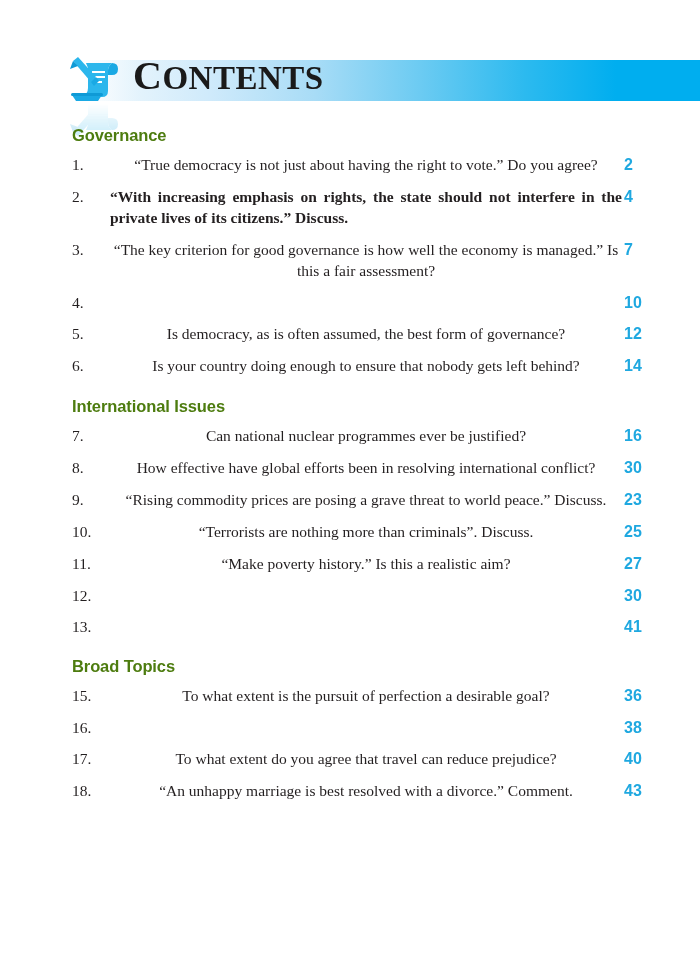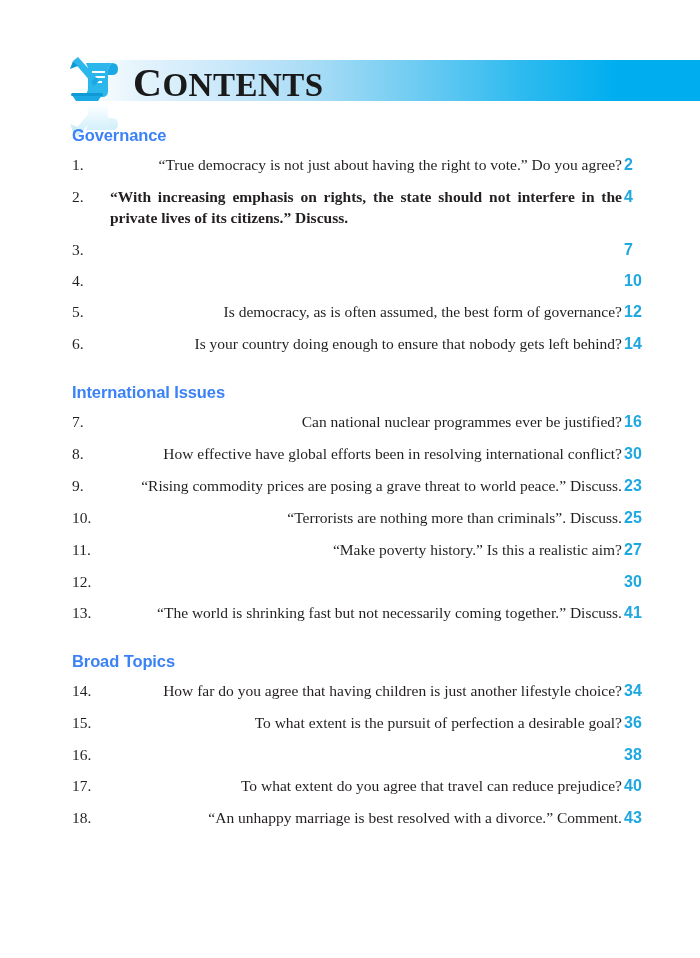--- a/index.html
+++ b/index.html
@@ -44,21 +44,21 @@
   .header-title {
     position: absolute;
     left: 133px;
     top: -5px;
     font-family: "Liberation Serif", serif;
     font-size: 33px;
     font-weight: bold;
     color: #1a1a1a;
     letter-spacing: 0.5px;
     font-variant: small-caps;
-    line-height: 56px;
+    line-height: 42px;
     white-space: nowrap;
   }
   .header-title .cap {
     font-size: 40px;
   }
 
   
   .header-icon {
     position: absolute;
     left: 68px;
@@ -85,26 +85,26 @@
     top: 126px;
     width: 700px;
   }
   .section {
     margin-bottom: 0;
   }
   .section-heading {
     font-family: "Liberation Sans", sans-serif;
     font-size: 16.5px;
     font-weight: bold;
-    color: #3b82f6;
+    color: #4d7c0f;
     margin: 0 0 9px 72px;
     letter-spacing: -0.1px;
   }
   .section + .section {
-    margin-top: 29px;
+    margin-top: 21px;
   }
 
   .entry {
     position: relative;
     min-height: 20px;
     margin-bottom: 11px;
     padding-left: 110px;
     padding-right: 78px;
   }
   .entry-num {
@@ -114,21 +114,21 @@
     font-family: "Liberation Serif", serif;
     font-size: 15.5px;
     color: #231f20;
     line-height: 21px;
   }
   .entry-text {
     font-family: "Liberation Serif", serif;
     font-size: 15.5px;
     color: #231f20;
     line-height: 21px;
-    text-align: right;
+    text-align: center;
   }
   .entry-text.justify {
     text-align: justify;
     text-align-last: left;
     font-weight: bold;
   }
   .entry-page {
     position: absolute;
     left: 624px;
     top: 0;
@@ -187,20 +187,21 @@
         <div class="entry-text">“True democracy is not just about having the right to vote.” Do you agree?</div>
         <span class="entry-page">2</span>
       </div>
       <div class="entry">
         <span class="entry-num">2.</span>
         <div class="entry-text justify">“With increasing emphasis on rights, the state should not interfere in the private lives of its citizens.” Discuss.</div>
         <span class="entry-page">4</span>
       </div>
       <div class="entry">
         <span class="entry-num">3.</span>
+        <div class="entry-text">“The key criterion for good governance is how well the economy is managed.” Is this a fair assessment?</div>
         <span class="entry-page">7</span>
       </div>
       <div class="entry">
         <span class="entry-num">4.</span>
         <span class="entry-page">10</span>
       </div>
       <div class="entry">
         <span class="entry-num">5.</span>
         <div class="entry-text">Is democracy, as is often assumed, the best form of governance?</div>
         <span class="entry-page">12</span>
@@ -237,32 +238,26 @@
         <span class="entry-num">11.</span>
         <div class="entry-text">“Make poverty history.” Is this a realistic aim?</div>
         <span class="entry-page">27</span>
       </div>
       <div class="entry">
         <span class="entry-num">12.</span>
         <span class="entry-page">30</span>
       </div>
       <div class="entry">
         <span class="entry-num">13.</span>
-        <div class="entry-text">“The world is shrinking fast but not necessarily coming together.” Discuss.</div>
         <span class="entry-page">41</span>
       </div>
     </div>
     <div class="section">
       <div class="section-heading">Broad Topics</div>
       <div class="entry">
-        <span class="entry-num">14.</span>
-        <div class="entry-text">How far do you agree that having children is just another lifestyle choice?</div>
-        <span class="entry-page">34</span>
-      </div>
-      <div class="entry">
         <span class="entry-num">15.</span>
         <div class="entry-text">To what extent is the pursuit of perfection a desirable goal?</div>
         <span class="entry-page">36</span>
       </div>
       <div class="entry">
         <span class="entry-num">16.</span>
         <span class="entry-page">38</span>
       </div>
       <div class="entry">
         <span class="entry-num">17.</span>

